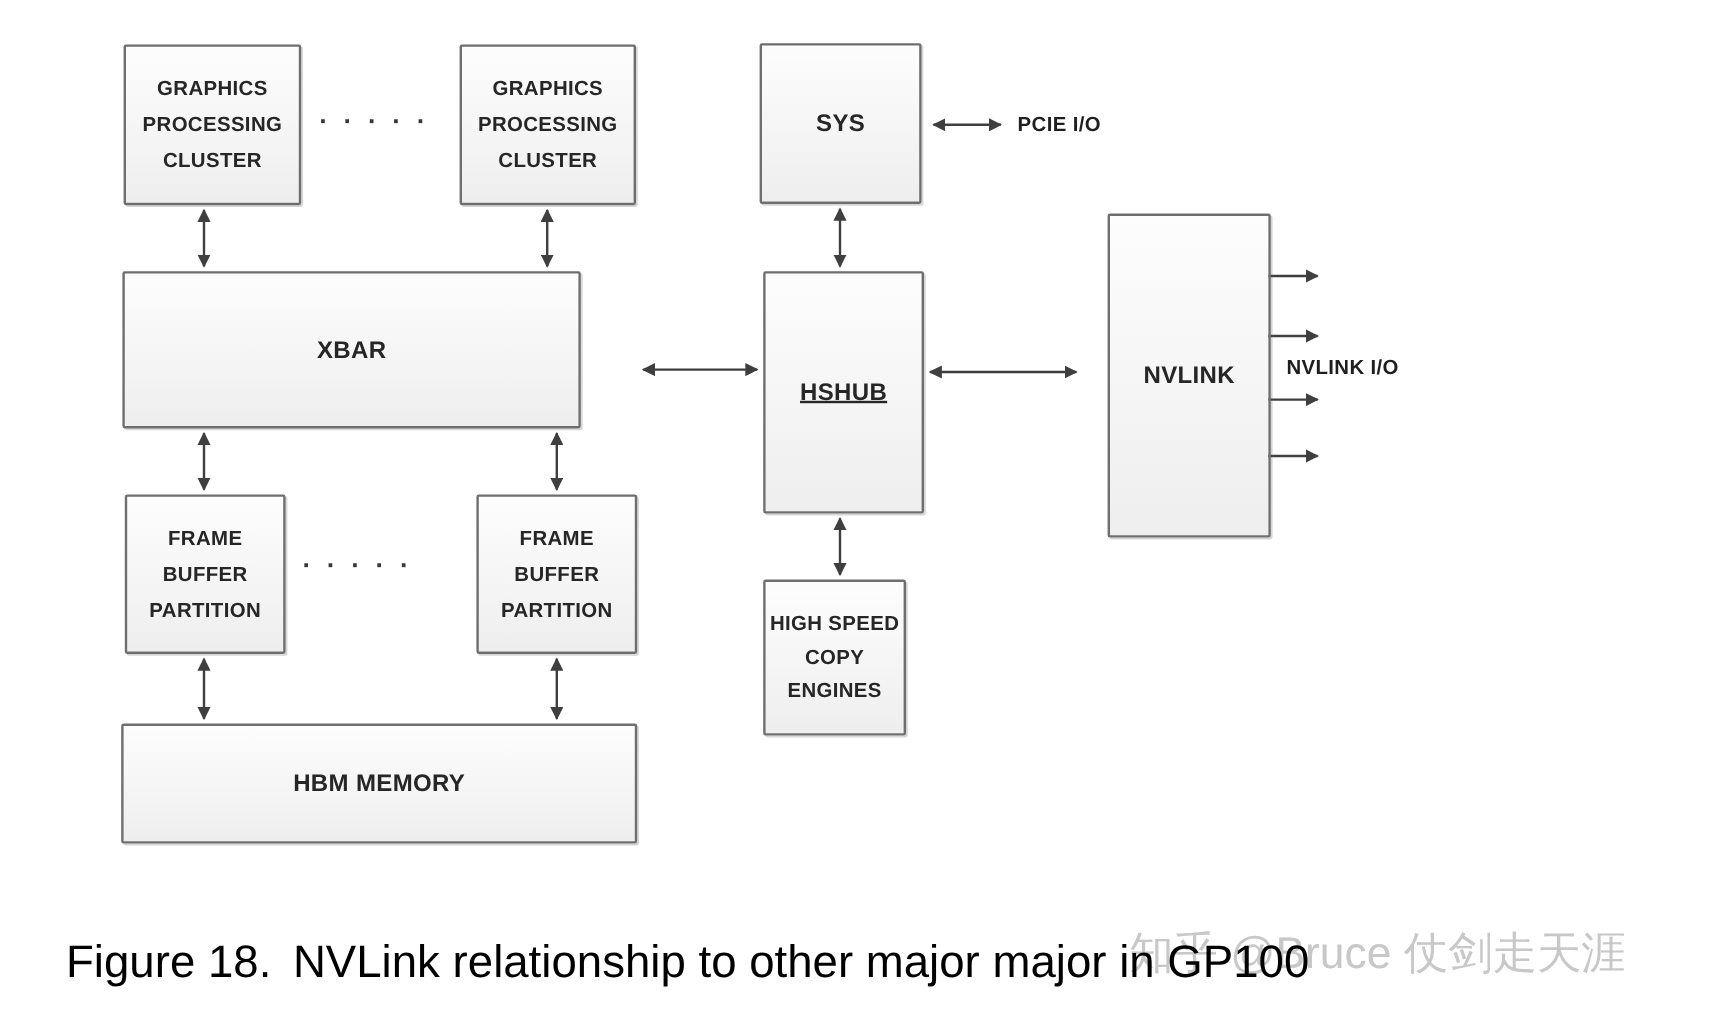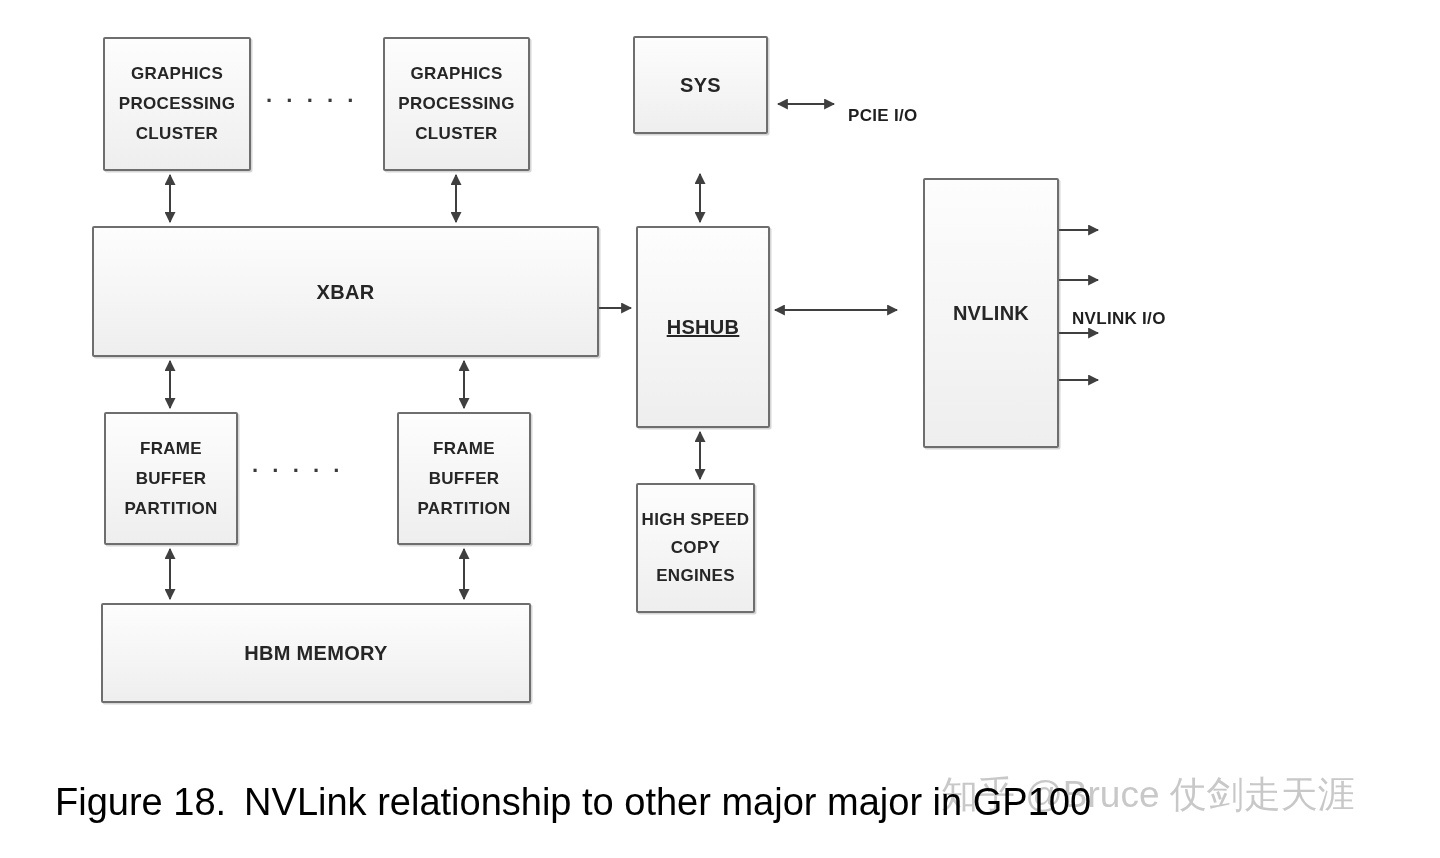--- a/index.html
+++ b/index.html
@@ -40,21 +40,20 @@
     white-space: nowrap;
   }
 
   .io-label {
     position: absolute;
     color: #1f1f1f;
     font-size: 17px;
     font-weight: 600;
     letter-spacing: 0.3px;
     white-space: nowrap;
-    margin-top: 12px;
   }
 
   svg.arrows { position: absolute; inset: 0; width: 1440px; height: 858px; }
   svg.arrows line { stroke: #3f3f3f; stroke-width: 2; }
 
   .caption {
     position: absolute;
     left: 55px; top: 779px;
     font-size: 38px;
     line-height: 46px;
@@ -104,25 +103,25 @@
   </svg>
 
   <div class="node multiline" style="left:103px; top:37px; width:148px; height:134px;">
     <div class="lbl">GRAPHICS PROCESSING CLUSTER</div>
   </div>
 
   <div class="node multiline" style="left:383px; top:37px; width:147px; height:134px;">
     <div class="lbl">GRAPHICS PROCESSING CLUSTER</div>
   </div>
 
-  <div class="node bigline" style="left:633px; top:36px; width:135px; height:98px;">
+  <div class="node bigline" style="left:633px; top:36px; width:135px; height:134px;">
     <div class="lbl">SYS</div>
   </div>
 
-  <div class="node bigline" style="left:92px; top:226px; width:507px; height:131px;">
+  <div class="node bigline" style="left:102px; top:226px; width:382px; height:131px;">
     <div class="lbl">XBAR</div>
   </div>
 
   <div class="node bigline" style="left:636px; top:226px; width:134px; height:202px;text-decoration:underline;">
     <div class="lbl">HSHUB</div>
   </div>
 
   <div class="node bigline" style="left:923px; top:178px; width:136px; height:270px;">
     <div class="lbl">NVLINK</div>
   </div>

